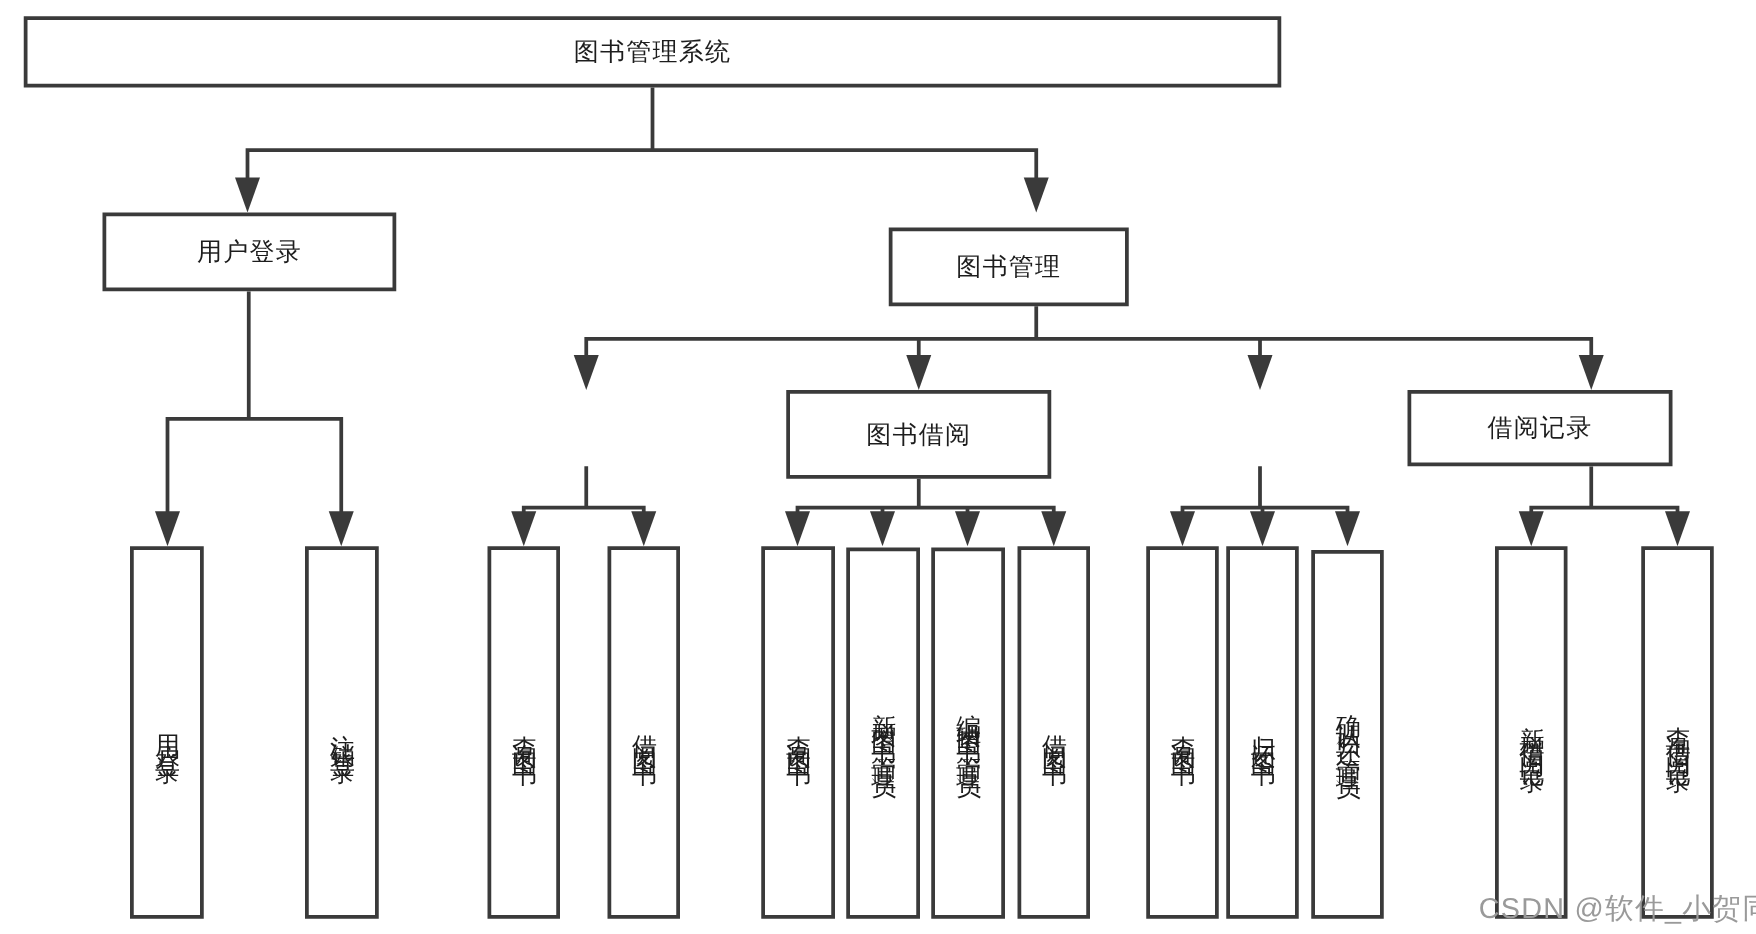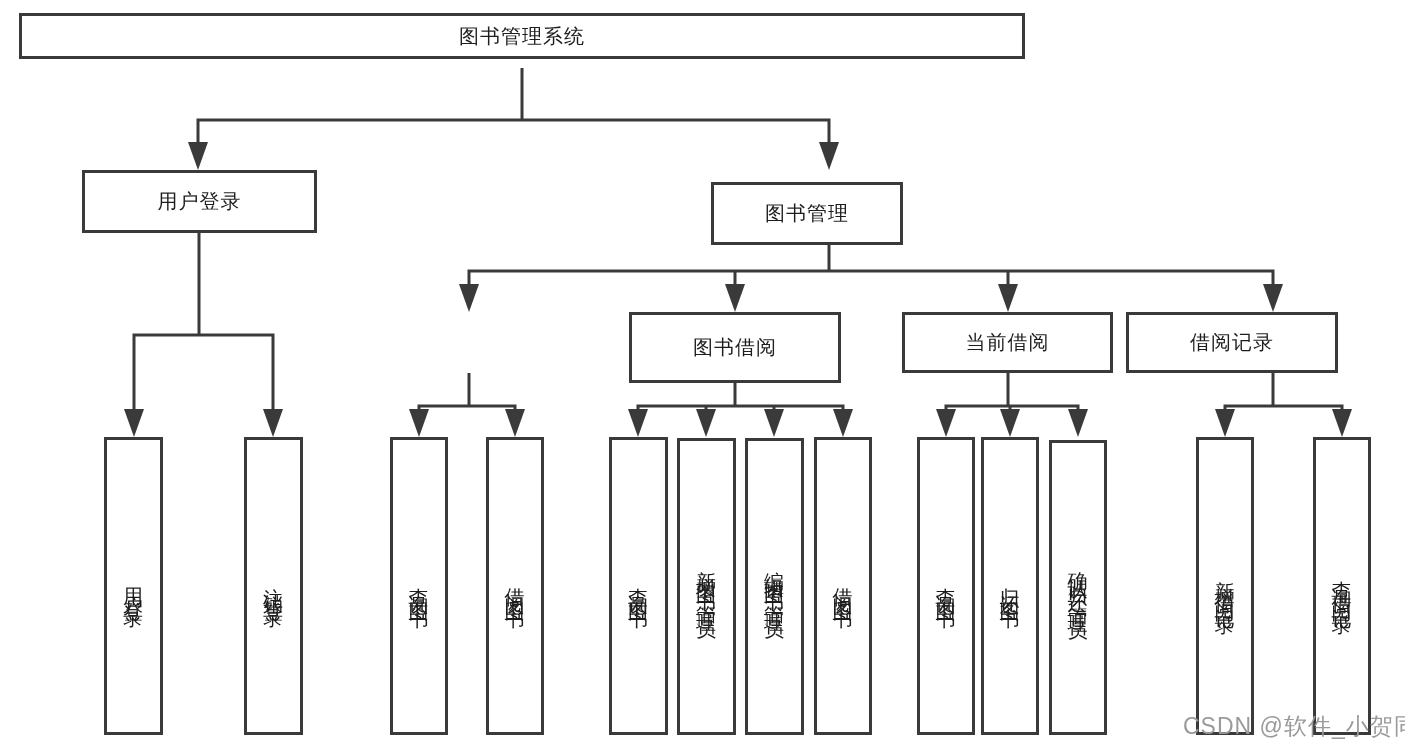--- a/index.html
+++ b/index.html
@@ -87,27 +87,26 @@
     <path d="M1008 373 V406 M946 415 V406 H1078 V415 M1010 406 V415"></path>
     <polygon points="936,409 956,409 946,437"></polygon>
     <polygon points="1000,409 1020,409 1010,437"></polygon>
     <polygon points="1068,409 1088,409 1078,437"></polygon>
 
     <path d="M1273 373 V406 M1225 415 V406 H1342 V415"></path>
     <polygon points="1215,409 1235,409 1225,437"></polygon>
     <polygon points="1332,409 1352,409 1342,437"></polygon>
   </svg>
 
-  <div class="node" style="left:19px;top:13px;width:1006px;height:46px;">图书管理系统</div>
+  <div class="node" style="left:19px;top:13px;width:1006px;height:57px;">图书管理系统</div>
 
   <div class="node" style="left:82px;top:170px;width:235px;height:63px;">用户登录</div>
   <div class="node" style="left:711px;top:182px;width:192px;height:63px;">图书管理</div>
 
   <div class="node" style="left:629px;top:312px;width:212px;height:71px;">图书借阅</div>
-  <div class="node" style="left:902px;top:312px;width:211px;height:61px;">当前借阅</div>
   <div class="node" style="left:1126px;top:312px;width:212px;height:61px;">借阅记录</div>
 
   <div class="node leaf" style="left:104px;top:437px;width:59px;height:298px;">用户登录</div>
   <div class="node leaf" style="left:244px;top:437px;width:59px;height:298px;">注销登录</div>
 
   <div class="node leaf" style="left:390px;top:437px;width:58px;height:298px;">查询图书</div>
   <div class="node leaf" style="left:486px;top:437px;width:58px;height:298px;">借阅图书</div>
 
   <div class="node leaf" style="left:609px;top:437px;width:59px;height:298px;">查询图书</div>
   <div class="node leaf" style="left:677px;top:438px;width:59px;height:297px;">新增图书（管理员）</div>

